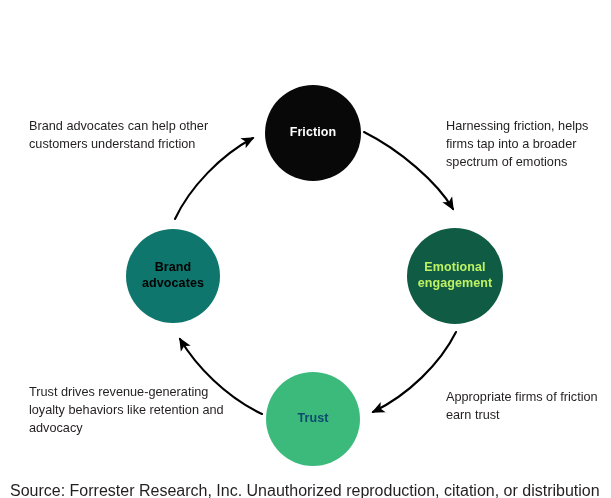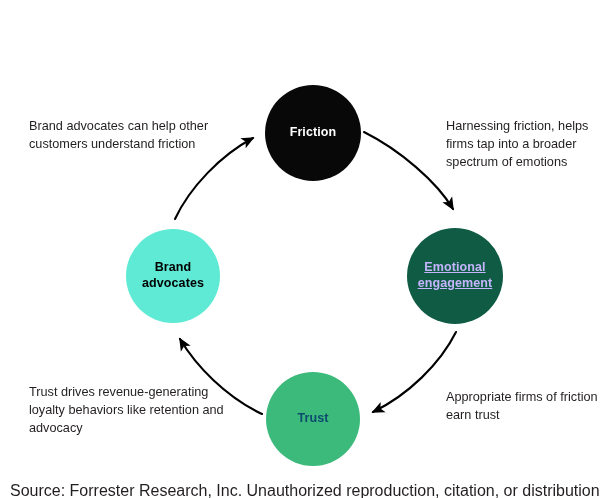--- a/index.html
+++ b/index.html
@@ -74,29 +74,29 @@
 
   <path d="M 262,414 C 226,397 196,366 180,339" fill="none" stroke="#000000" stroke-width="2.1" stroke-linecap="round" marker-end="url(#arrowhead)"></path>
 
   <path d="M 175,219 C 190,187 221,155 253,138" fill="none" stroke="#000000" stroke-width="2.1" stroke-linecap="round" marker-end="url(#arrowhead)"></path>
 </svg>
 
 <div class="node-circle" id="node-friction" style="left: 265px; top: 85px; width: 96px; height: 96px; background: rgb(8, 8, 8); color: rgb(255, 255, 255); text-align: center;">
   <span class="node-label">Friction</span>
 </div>
 
-<div class="node-circle" id="node-emotional" style="left: 407px; top: 228px; width: 96px; height: 96px; background: rgb(15, 91, 68); color: #c4b5fd; text-decoration: underline;">
+<div class="node-circle" id="node-emotional" style="left: 407px; top: 228px; width: 96px; height: 96px; background: rgb(15, 91, 68); color: #bef264;">
   <span class="node-label">Emotional engagement</span>
 </div>
 
 <div class="node-circle" id="node-trust" style="left: 266px; top: 372px; width: 94px; height: 94px; background: rgb(60, 186, 124); color: #0c4a6e;">
   <span class="node-label">Trust</span>
 </div>
 
-<div class="node-circle" id="node-advocates" style="left: 126px; top: 229px; width: 94px; height: 94px; background: #5eead4; color: rgb(0, 0, 0);">
+<div class="node-circle" id="node-advocates" style="left: 126px; top: 229px; width: 94px; height: 94px; background: #0f766e; color: rgb(0, 0, 0);">
   <span class="node-label">Brand advocates</span>
 </div>
 
 <div class="side-label" id="label-top-left">Brand advocates can help other customers understand friction</div>
 
 <div class="side-label" id="label-top-right">Harnessing friction, helps firms tap into a broader spectrum of emotions</div>
 
 <div class="side-label" id="label-bot-left">Trust drives revenue-generating loyalty behaviors like retention and advocacy</div>
 
 <div class="side-label" id="label-bot-right">Appropriate firms of friction earn trust</div>

